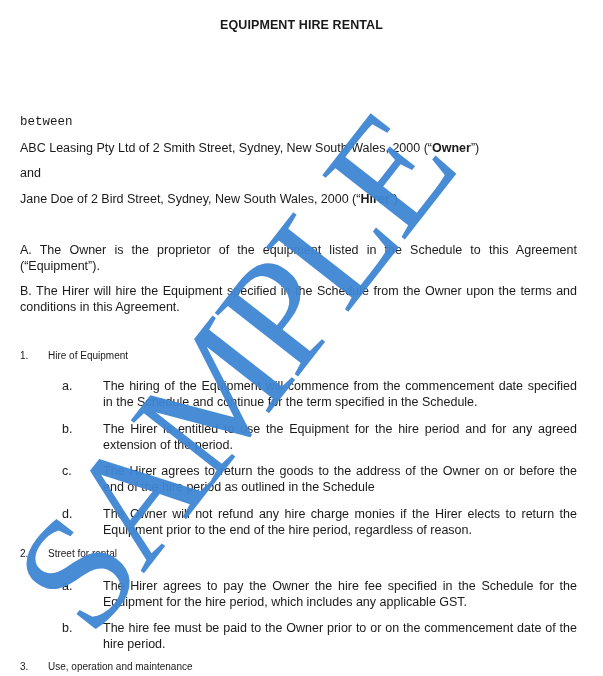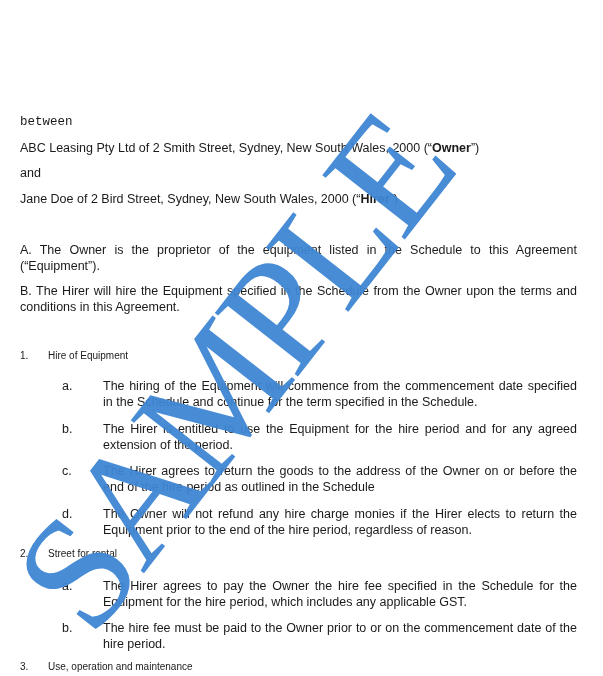--- a/index.html
+++ b/index.html
@@ -24,20 +24,21 @@
     .item .text { margin-left: 41px; text-align: justify; text-align-last: left; }
     b { font-weight: bold; }
     .watermark {
       position: absolute; left: 0; top: 0; width: 603px; height: 676px; pointer-events: none;
     }
   </style>
 </head>
 <body>
 
 <div class="page">
+  <div class="title">EQUIPMENT HIRE RENTAL</div>
 
   <div class="line" style="top:115px;font-family:Liberation Mono, monospace;">between</div>
   <div class="line" style="top:141px;">
     <span>ABC Leasing Pty Ltd of 2 Smith Street, Sydney, New South Wales, 2000 (“</span><b>Owner</b><span>”)</span>
   </div>
   <div class="line" style="top:166px;">and</div>
   <div class="line" style="top:192px;">
     <span>Jane Doe of 2 Bird Street, Sydney, New South Wales, 2000 (“</span><b>Hirer</b><span>”)</span>
   </div>
 

